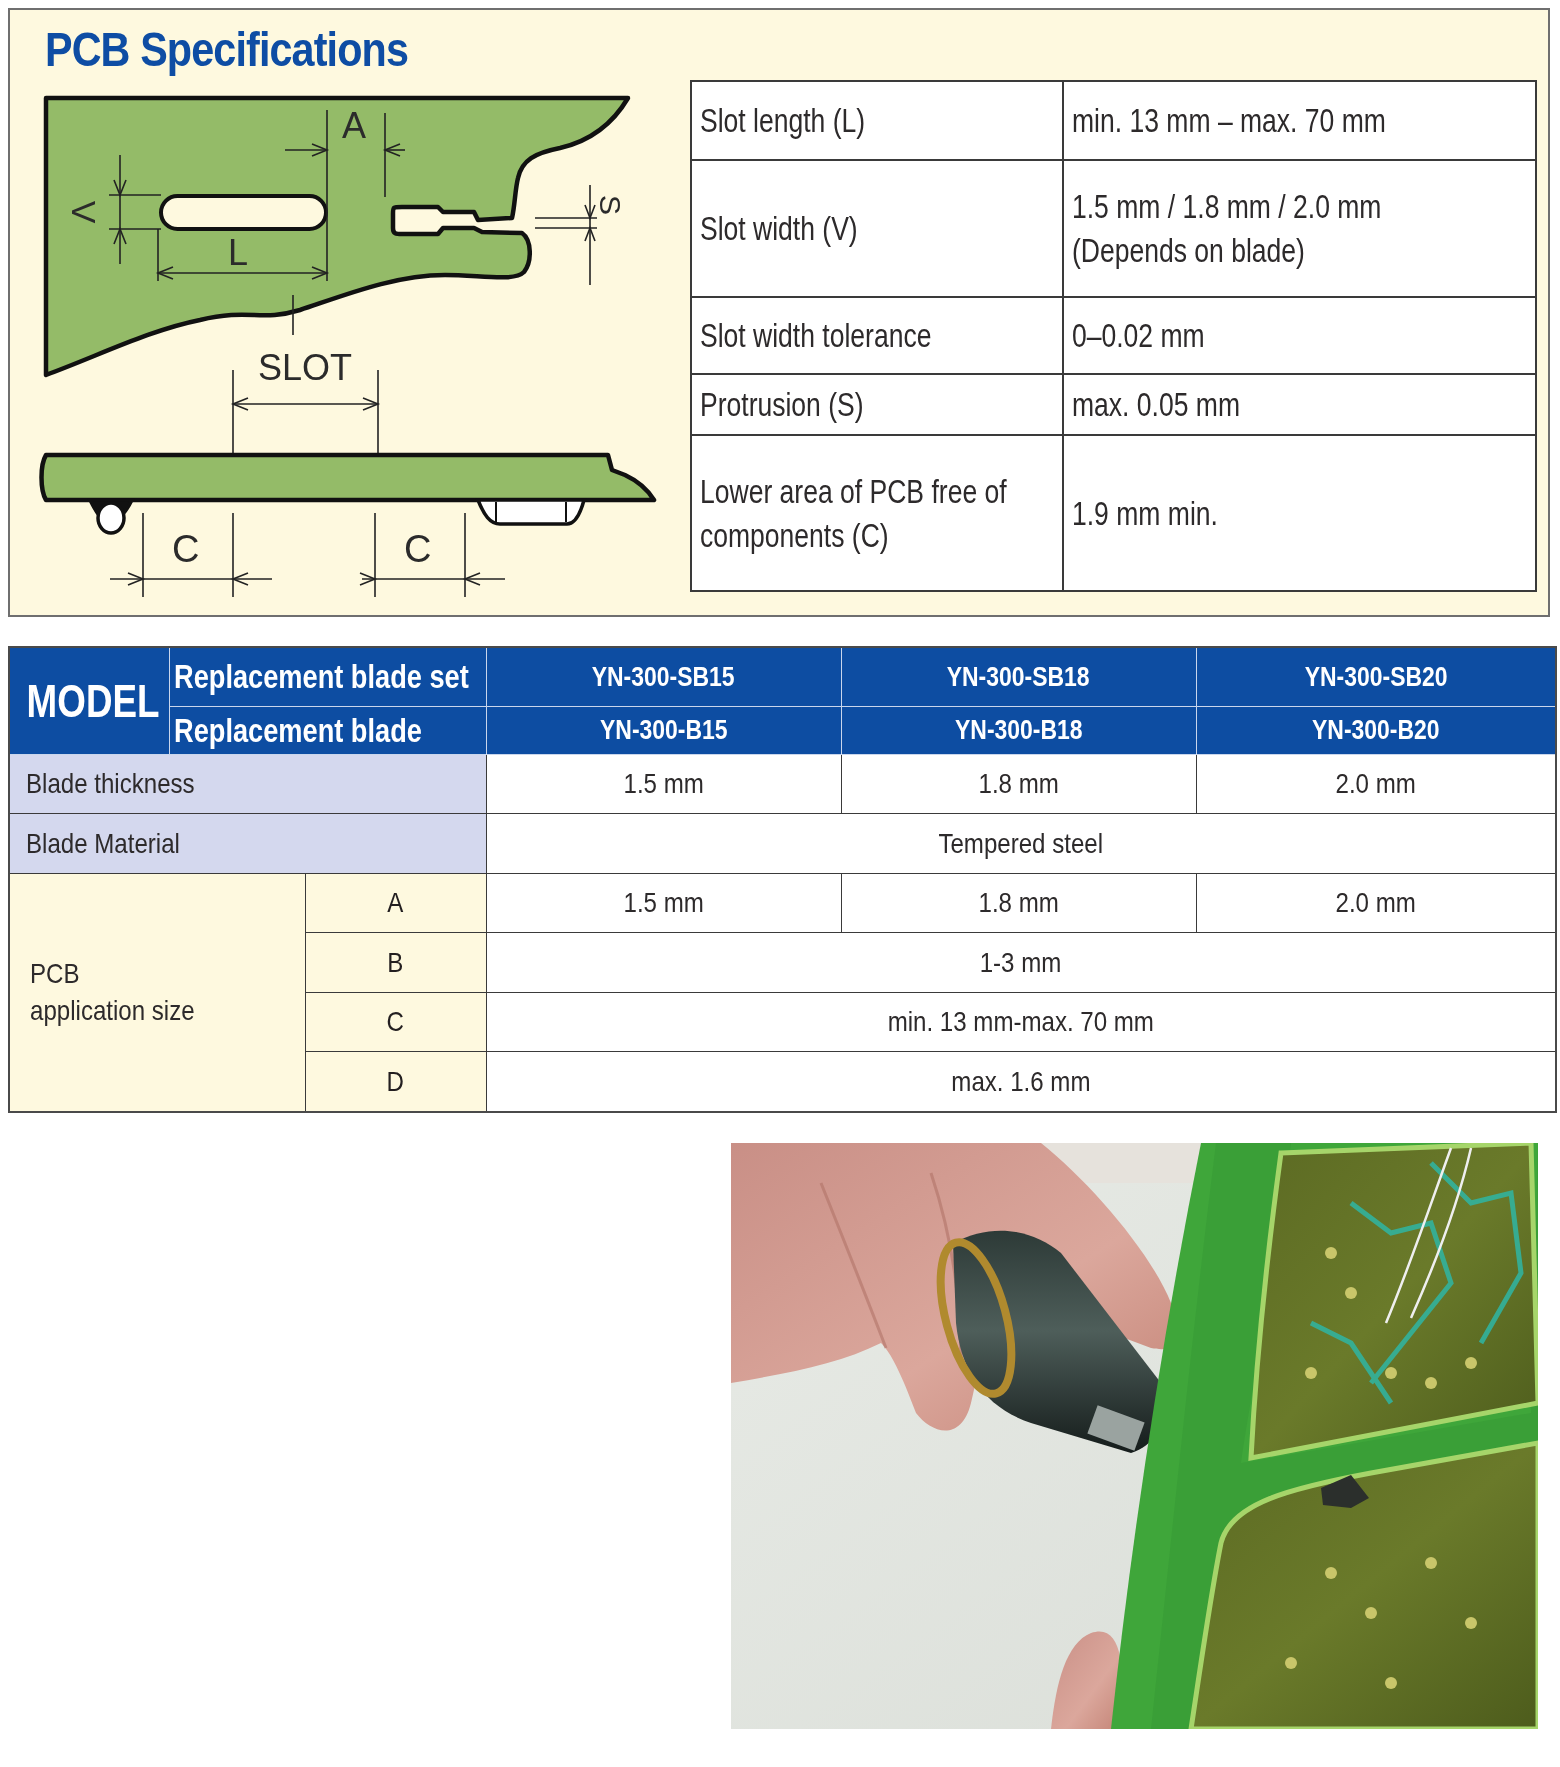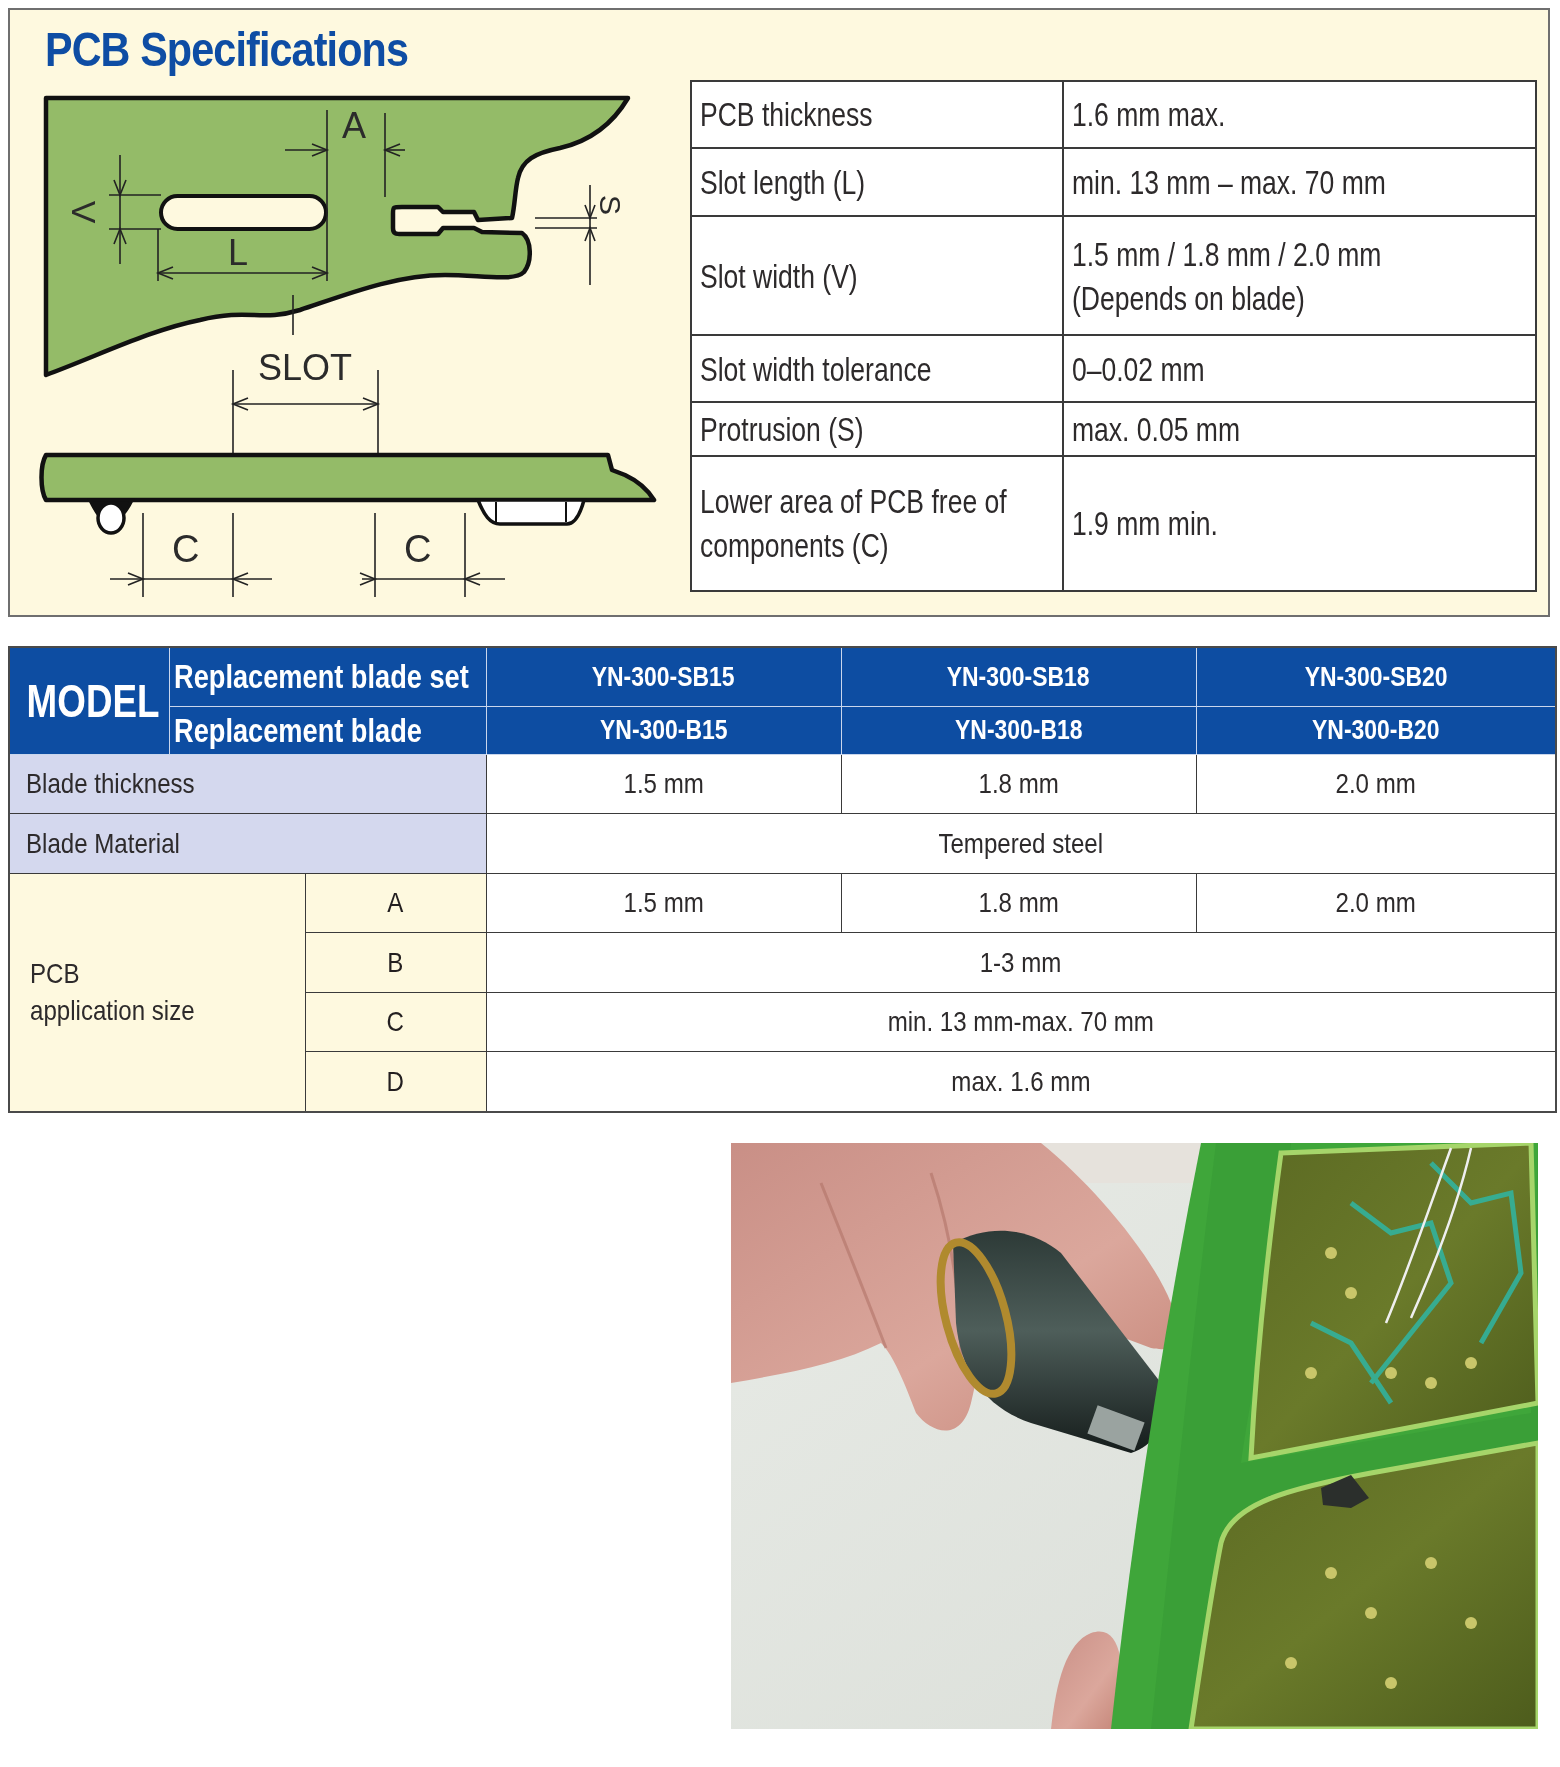--- a/index.html
+++ b/index.html
@@ -143,24 +143,20 @@
   <text font-family="Liberation Sans, sans-serif" font-size="34" fill="#2b2b2b" transform="translate(72,212) rotate(90)" text-anchor="middle">V</text>
   <text font-family="Liberation Sans, sans-serif" font-size="30" fill="#2b2b2b" transform="translate(600,205) rotate(90)" text-anchor="middle">S</text>
 </svg>
 
 <table id="spec-table" class="abs">
   <colgroup>
       <col style="width:372px">
       <col style="width:473px">
     </colgroup>
   <tbody>
-      <tr style="height:58px">
-    <td><span class="txt">PCB thickness</span></td>
-    <td><span class="txt">1.6 mm max.</span></td>
-  </tr>
   <tr style="height:59px">
     <td><span class="txt">Slot length (L)</span></td>
     <td><span class="txt">min. 13 mm – max. 70 mm</span></td>
   </tr>
   <tr style="height:103px">
     <td><span class="txt">Slot width (V)</span></td>
     <td>
       <span class="txt">1.5 mm / 1.8 mm / 2.0 mm</span><br>
       <span class="txt">(Depends on blade)</span>
     </td>

